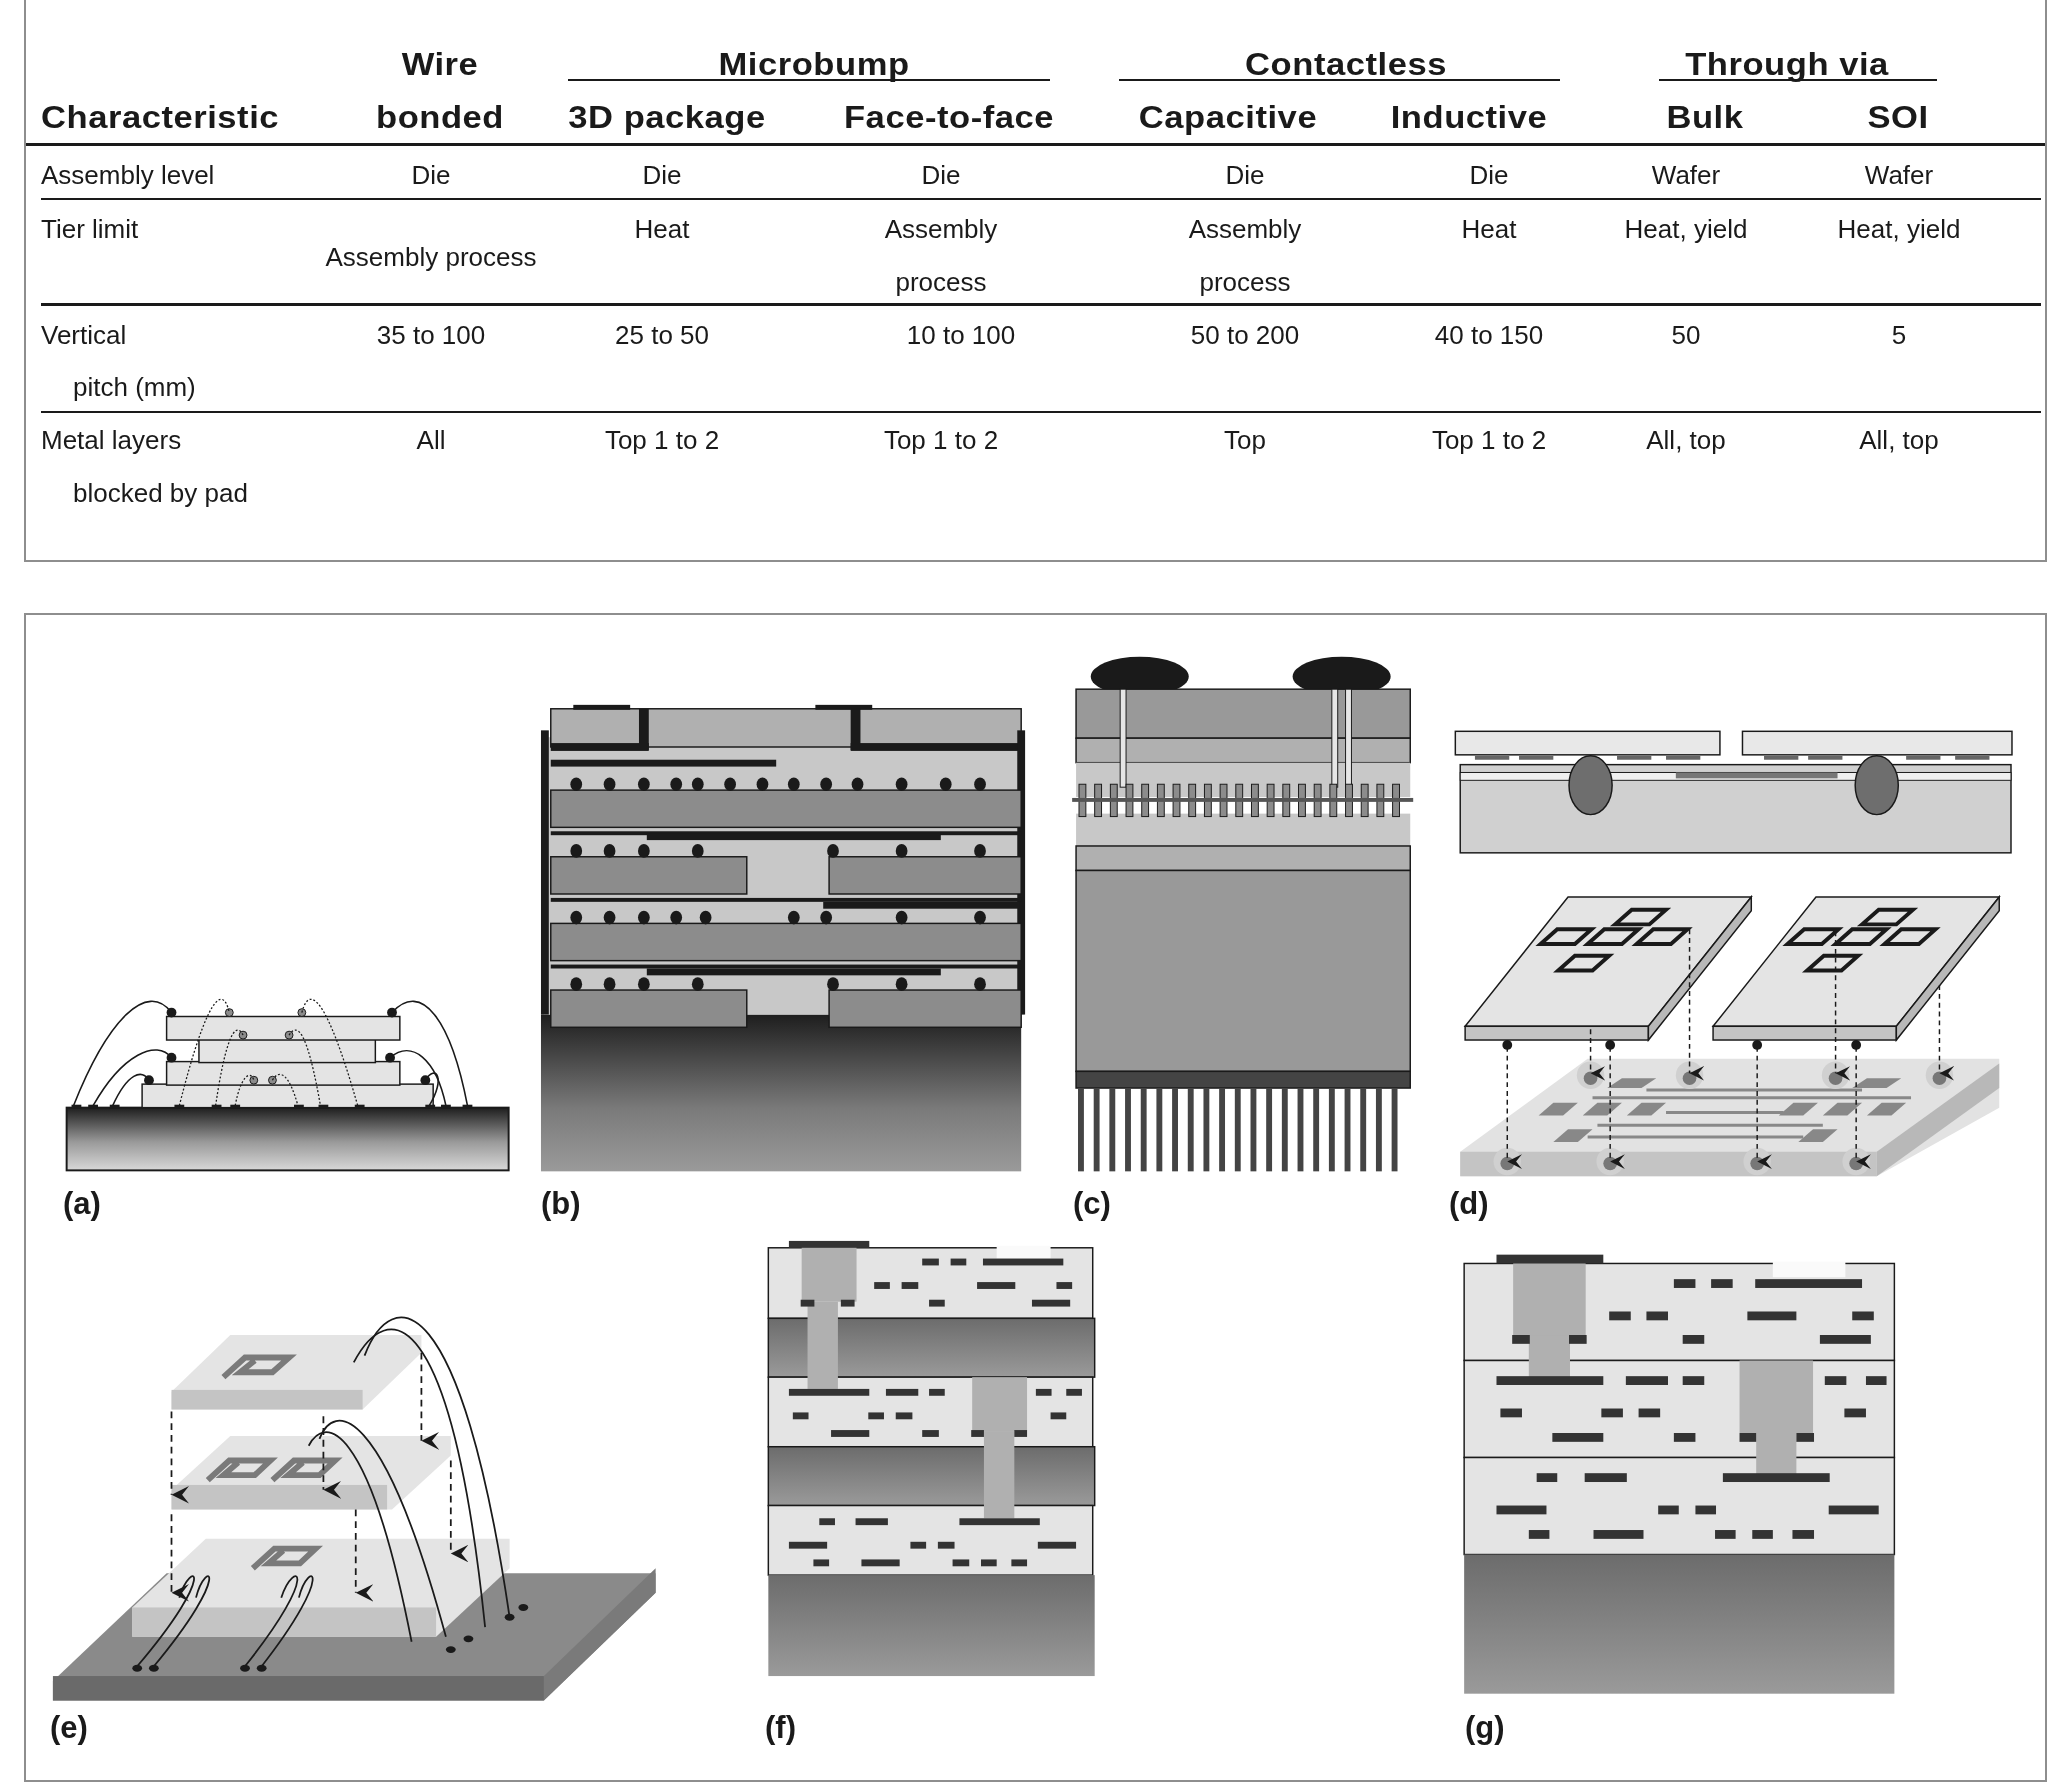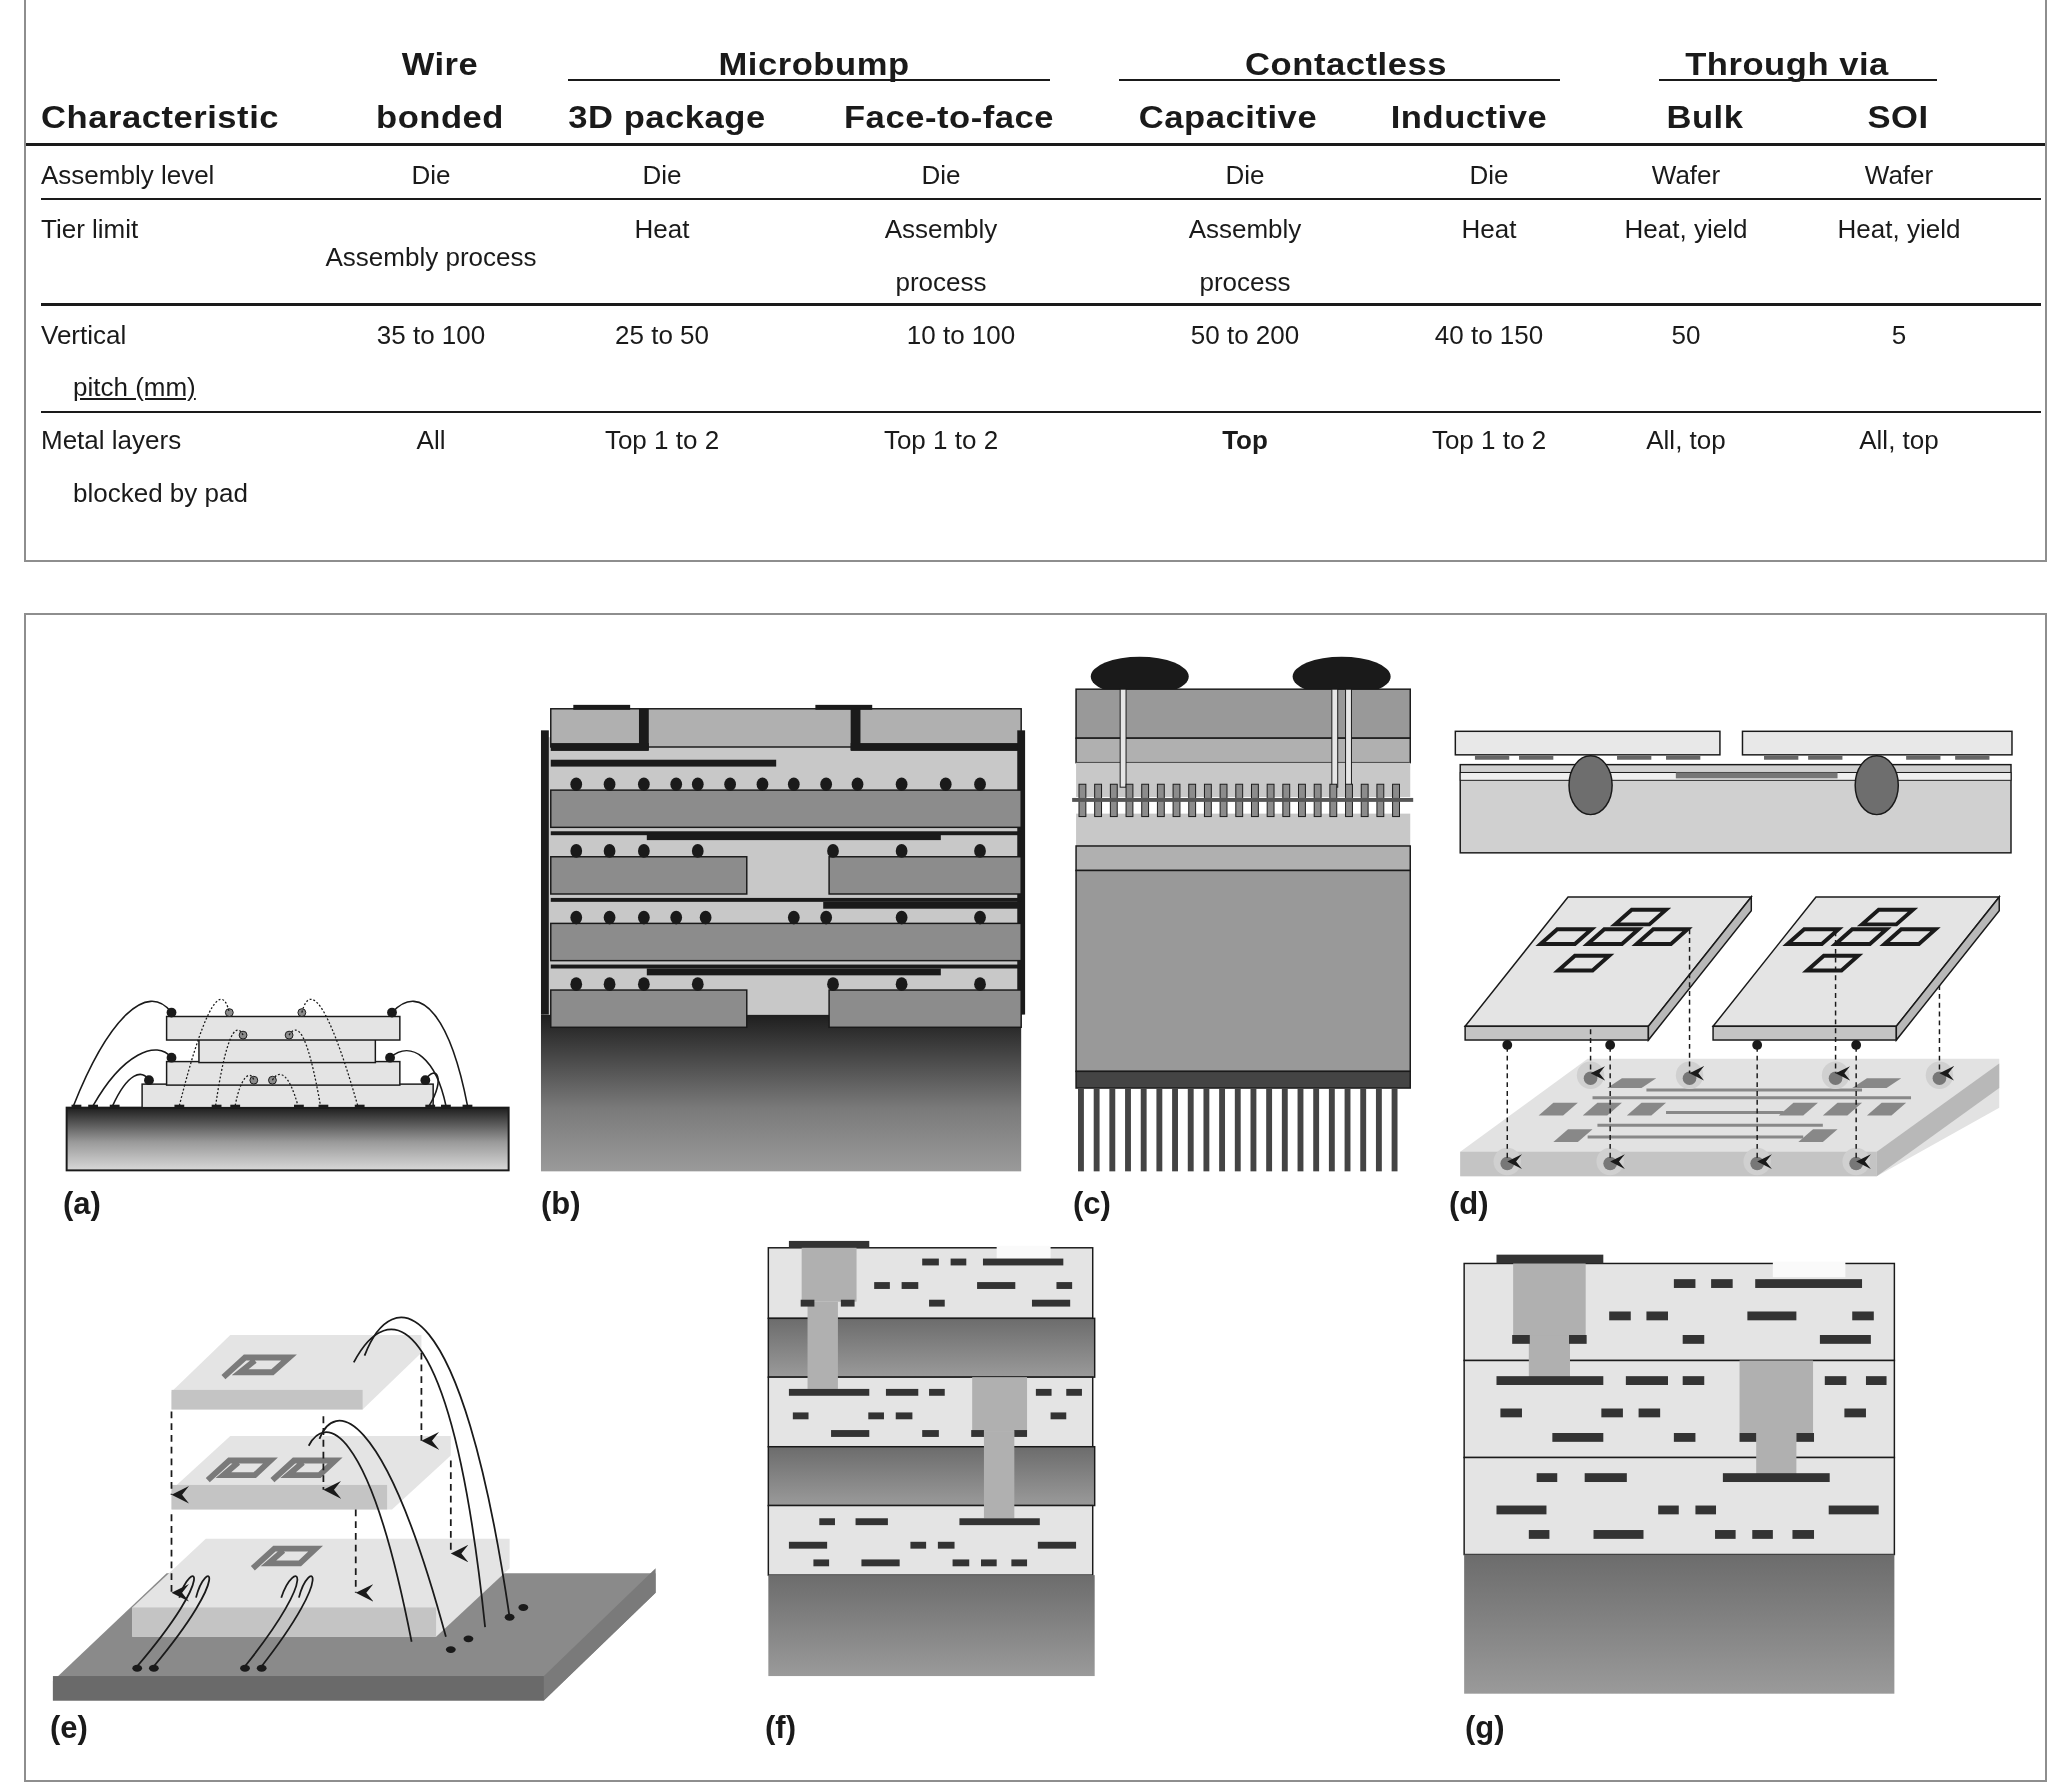--- a/index.html
+++ b/index.html
@@ -60,36 +60,36 @@
 <div class="abs cell center" style="left:941px; top:214px;">Assembly</div>
 <div class="abs cell center" style="left:941px; top:267px;">process</div>
 <div class="abs cell center" style="left:1245px; top:214px;">Assembly</div>
 <div class="abs cell center" style="left:1245px; top:267px;">process</div>
 <div class="abs cell center" style="left:1489px; top:214px;">Heat</div>
 <div class="abs cell center" style="left:1686px; top:214px;">Heat, yield</div>
 <div class="abs cell center" style="left:1899px; top:214px;">Heat, yield</div>
 <div class="rule" style="left:41px; top:303px; width:2000px; height:2.5px;"></div>
 
 <div class="abs cell" style="left:41px; top:320px;">Vertical</div>
-<div class="abs cell" style="left:73px; top:372px;text-decoration:underline;">pitch (mm)</div>
+<div class="abs cell" style="left:73px; top:372px;">pitch (mm)</div>
 <div class="abs cell center" style="left:431px; top:320px;">35 to 100</div>
 <div class="abs cell center" style="left:662px; top:320px;">25 to 50</div>
 <div class="abs cell center" style="left:961px; top:320px;text-align:right;">10 to 100</div>
 <div class="abs cell center" style="left:1245px; top:320px;">50 to 200</div>
 <div class="abs cell center" style="left:1489px; top:320px;">40 to 150</div>
 <div class="abs cell center" style="left:1686px; top:320px;">50</div>
 <div class="abs cell center" style="left:1899px; top:320px;">5</div>
 <div class="rule" style="left:41px; top:411px; width:2000px; height:1.5px;"></div>
 
 <div class="abs cell" style="left:41px; top:425px;">Metal layers</div>
 <div class="abs cell" style="left:73px; top:478px;">blocked by pad</div>
 <div class="abs cell center" style="left:431px; top:425px;">All</div>
 <div class="abs cell center" style="left:662px; top:425px;">Top 1 to 2</div>
 <div class="abs cell center" style="left:941px; top:425px;">Top 1 to 2</div>
-<div class="abs cell center" style="left:1245px; top:425px;font-weight:bold;">Top</div>
+<div class="abs cell center" style="left:1245px; top:425px;">Top</div>
 <div class="abs cell center" style="left:1489px; top:425px;">Top 1 to 2</div>
 <div class="abs cell center" style="left:1686px; top:425px;">All, top</div>
 <div class="abs cell center" style="left:1899px; top:425px;">All, top</div>
 
 <div id="figure-frame" class="frame"></div>
 
 <svg width="2060" height="1788" style="left:0; top:0;" viewBox="0 0 2102 1824">
   <defs>
     <linearGradient id="gSub" x1="0" y1="0" x2="0" y2="1">
       <stop offset="0" stop-color="#1e1e1e"></stop>

